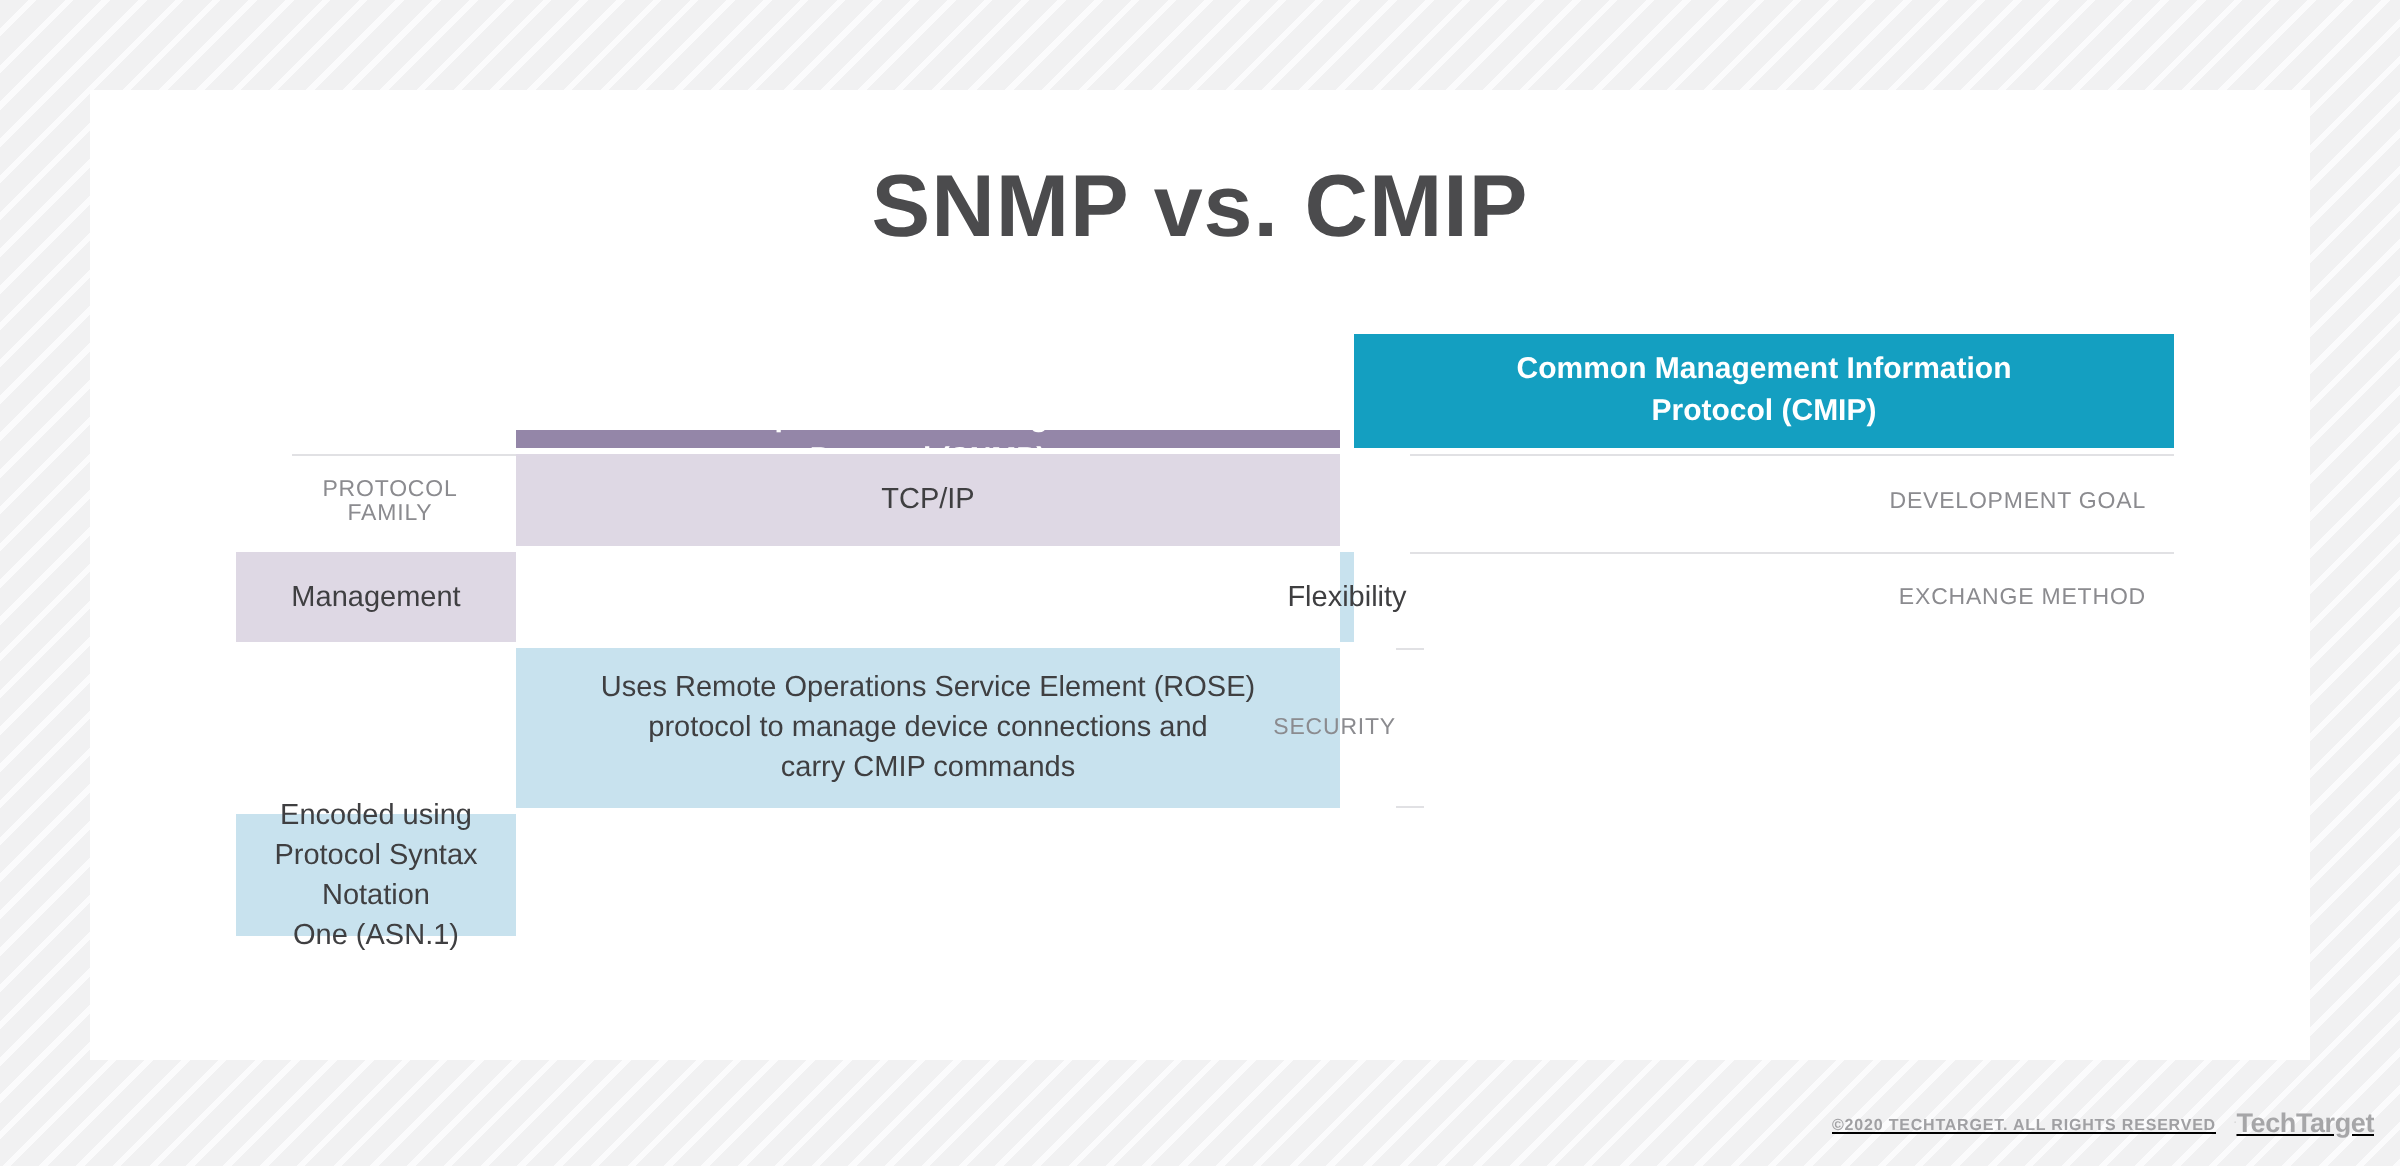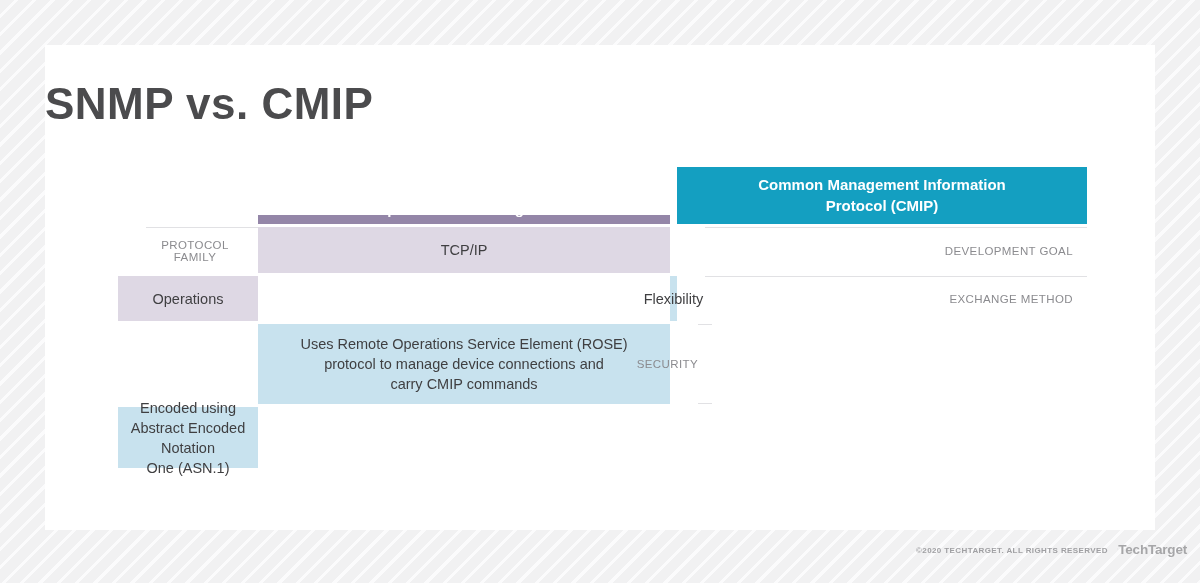--- a/index.html
+++ b/index.html
@@ -21,21 +21,21 @@
   .page{
     position:relative;width:1200px;height:583px;overflow:hidden;
     background:repeating-linear-gradient(135deg,
       var(--bg_stripe_dark) 0px, var(--bg_stripe_dark) 10px,
       var(--bg_stripe_light) 10px, var(--bg_stripe_light) 13px);
   }
   .card{
     position:absolute;left:45px;top:45px;width:1110px;height:485px;background:#ffffff;
   }
   .title{
-    position:absolute;left:0;top:37px;width:100%;
+    position:absolute;left:0;top:37px;width:100%;text-align:center;
     font-size:44px;font-weight:bold;letter-spacing:0.5px;color:var(--title_color);
     line-height:1;
   }
   .comparison-table{
     position:absolute;left:73px;top:122px;
     display:grid;
     grid-template-columns:140px 412px 7px 410px;
     grid-template-rows:57px 46px 45px 80px 61px;
     row-gap:3px;
   }
@@ -57,22 +57,22 @@
   }
   .row-label.last{border-bottom:1px solid var(--divider);}
   .cell{
     display:flex;align-items:center;justify-content:center;text-align:center;
     font-size:14.5px;line-height:1.38;color:var(--cell_text);
     white-space:pre-line;padding:4px 0;
   }
   .cell.snmp{background:var(--snmp_cell);}
   .cell.cmip{background:var(--cmip_cell);}
   .footer{
-    position:absolute;right:13px;bottom:24px;
-    display:flex;align-items:flex-end;gap:9px;
+    position:absolute;right:13px;bottom:12px;
+    display:flex;align-items:flex-end;gap:9px;text-decoration:underline;
   }
   .copyright{
     font-size:8px;font-weight:bold;letter-spacing:0.4px;color:#a0a0a3;
     margin-bottom:4px;white-space:nowrap;
   }
   .logo{
     display:flex;flex-direction:row;align-items:center;width:70px;
   }
   .logo-text{
     font-size:13.5px;font-weight:bold;color:var(--footer_gray);
@@ -94,33 +94,33 @@
 Protocol (SNMP)</div>
       <div class="spacer"></div>
       <div class="col-header cmip">Common Management Information
 Protocol (CMIP)</div>
 
       <div class="row-label">PROTOCOL FAMILY</div>
       <div class="cell snmp">TCP/IP</div>
       <div class="spacer"></div>
 
       <div class="row-label">DEVELOPMENT GOAL</div>
-      <div class="cell snmp">Operations</div>
+      <div class="cell snmp">Management</div>
       <div class="spacer"></div>
       <div class="cell cmip">Flexibility</div>
 
       <div class="row-label">EXCHANGE METHOD</div>
       <div class="spacer"></div>
       <div class="cell cmip">Uses Remote Operations Service Element (ROSE)
 protocol to manage device connections and
 carry CMIP commands</div>
 
       <div class="row-label last">SECURITY</div>
       <div class="spacer"></div>
-      <div class="cell cmip">Encoded using Abstract Encoded Notation
+      <div class="cell cmip">Encoded using Protocol Syntax Notation
 One (ASN.1)</div>
 
     </div>
   </div>
 
   <div class="footer">
     <div class="copyright">©2020 TECHTARGET. ALL RIGHTS RESERVED</div>
     <div class="logo">
       <svg width="34" height="20" viewBox="0 0 34 20">
         <path d="M3,11.5 C8,3.5 24,3.5 29,11.5" fill="none" stroke="#a6a6a8" stroke-width="1.7" stroke-linecap="round"></path>

